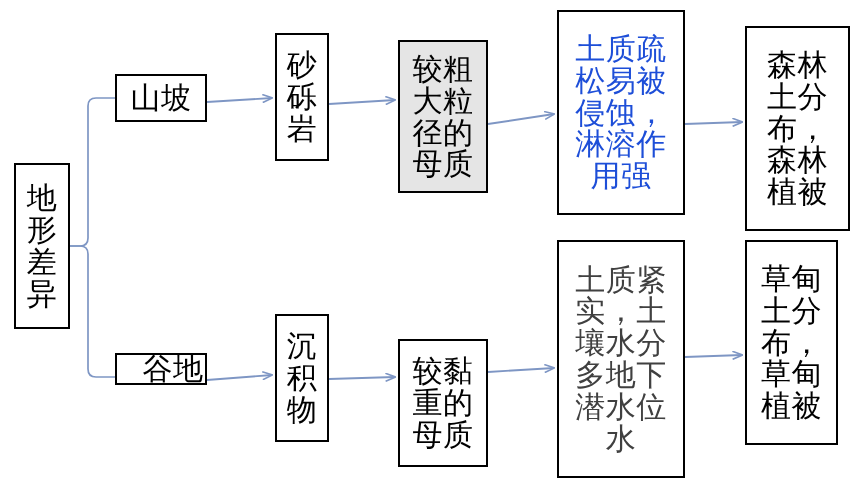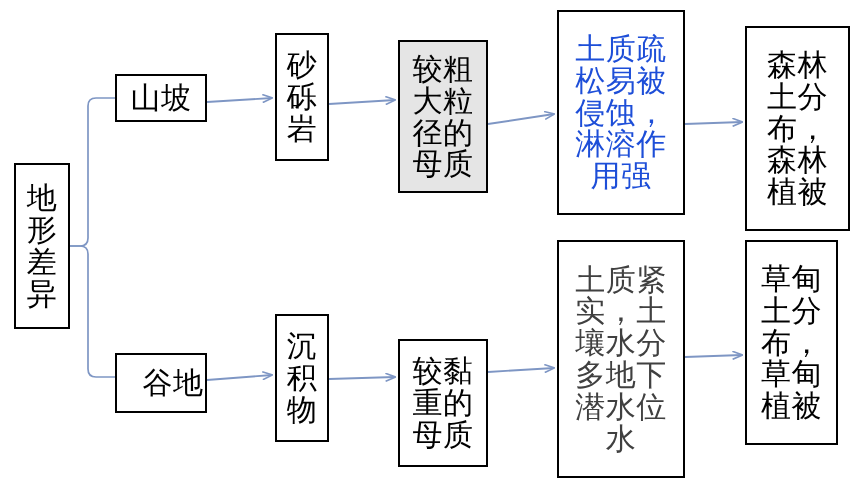--- a/index.html
+++ b/index.html
@@ -65,21 +65,21 @@
     <line x1="329" y1="379" x2="395" y2="377" stroke="#7e96c4" stroke-width="1.9" marker-end="url(#ah)"></line>
     <line x1="488" y1="372" x2="554" y2="368" stroke="#7e96c4" stroke-width="1.9" marker-end="url(#ah)"></line>
     <line x1="685" y1="357" x2="742" y2="355" stroke="#7e96c4" stroke-width="1.9" marker-end="url(#ah)"></line>
   </svg>
 
   <div class="node" style="left: 14px; top: 163px; width: 56px; height: 166px; font-size: 30px; border-color: rgb(0, 0, 0); background: rgb(255, 255, 255); color: rgb(0, 0, 0);">地
 形
 差
 异</div>
   <div class="node" style="left: 115px; top: 74px; width: 92px; height: 48px; font-size: 30px; border-color: rgb(0, 0, 0); background: rgb(255, 255, 255); color: rgb(0, 0, 0);">山坡</div>
-  <div class="node" style="left: 115px; top: 353px; width: 92px; height: 60px; font-size: 30px; border-color: rgb(0, 0, 0); background: rgb(255, 255, 255); color: rgb(0, 0, 0); padding-left: 24px;">谷地</div>
+  <div class="node" style="left: 115px; top: 353px; width: 92px; height: 32px; font-size: 30px; border-color: rgb(0, 0, 0); background: rgb(255, 255, 255); color: rgb(0, 0, 0); padding-left: 24px;">谷地</div>
   <div class="node" style="left: 275px; top: 33px; width: 54px; height: 128px; font-size: 30px; border-color: rgb(0, 0, 0); background: rgb(255, 255, 255); color: rgb(0, 0, 0);">砂
 砾
 岩</div>
   <div class="node" style="left: 275px; top: 314px; width: 54px; height: 128px; font-size: 30px; border-color: rgb(0, 0, 0); background: rgb(255, 255, 255); color: rgb(0, 0, 0);">沉
 积
 物</div>
   <div class="node" style="left: 398px; top: 40px; width: 90px; height: 153px; font-size: 30px; border-color: rgb(0, 0, 0); background: #e5e5e5; color: rgb(0, 0, 0);">较粗
 大粒
 径的
 母质</div>

